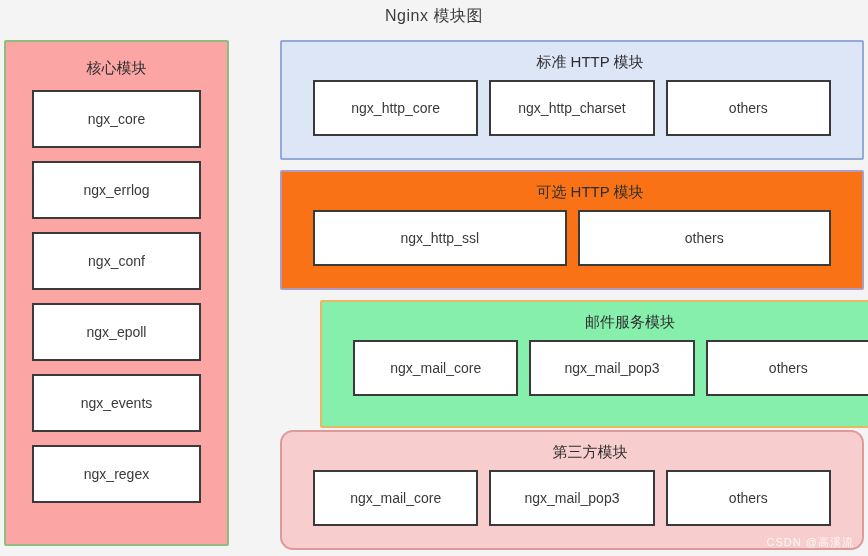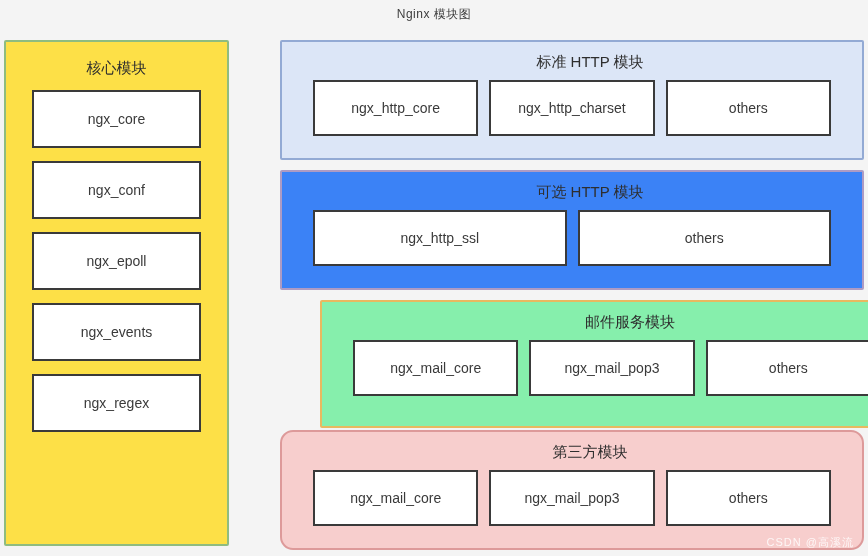--- a/index.html
+++ b/index.html
@@ -21,21 +21,21 @@
     box-sizing: border-box;
   }
 
   
   .diagram-title {
     position: absolute;
     top: 6px;
     left: 0;
     width: 868px;
     text-align: center;
-    font-size: 12px;
+    font-size: 16px;
     color: #3d3d3d;
     letter-spacing: 0.5px;
     white-space: nowrap;
   }
 
   
   .group {
     position: absolute;
     box-sizing: border-box;
     border-width: 2px;
@@ -63,21 +63,21 @@
     white-space: nowrap;
     overflow: hidden;
   }
 
   
   #core-group {
     left: 4px;
     top: 40px;
     width: 225px;
     height: 506px;
-    background: #fde047;
+    background: #fca5a5;
     border-color: #8fbc7f;
   }
   #core-group .group-title {
     margin-top: 18px;
     margin-bottom: 15px;
   }
   .core-list {
     display: flex;
     flex-direction: column;
     gap: 13px;
@@ -109,21 +109,21 @@
 
   #std-http-group {
     top: 40px;
     height: 120px;
     background: #dce6f7;
     border-color: #93aad4;
   }
   #opt-http-group {
     top: 170px;
     height: 120px;
-    background: #3b82f6;
+    background: #f97316;
     border-color: #ad9bc4;
   }
   #mail-group {
     top: 300px;
     height: 128px;
     background: #86efac;
     border-color: #e8b960;
     margin-left: 40px;
   }
   #third-party-group {
@@ -150,20 +150,21 @@
 <body>
 
 <div id="diagram">
 
   <div class="diagram-title">Nginx 模块图</div>
 
   <div class="group" id="core-group">
     <div class="group-title">核心模块</div>
     <div class="core-list">
       <div class="node">ngx_core</div>
+      <div class="node">ngx_errlog</div>
       <div class="node">ngx_conf</div>
       <div class="node">ngx_epoll</div>
       <div class="node">ngx_events</div>
       <div class="node">ngx_regex</div>
     </div>
   </div>
 
   <div class="group right-group" id="std-http-group">
     <div class="group-title">标准 HTTP 模块</div>
     <div class="row">

